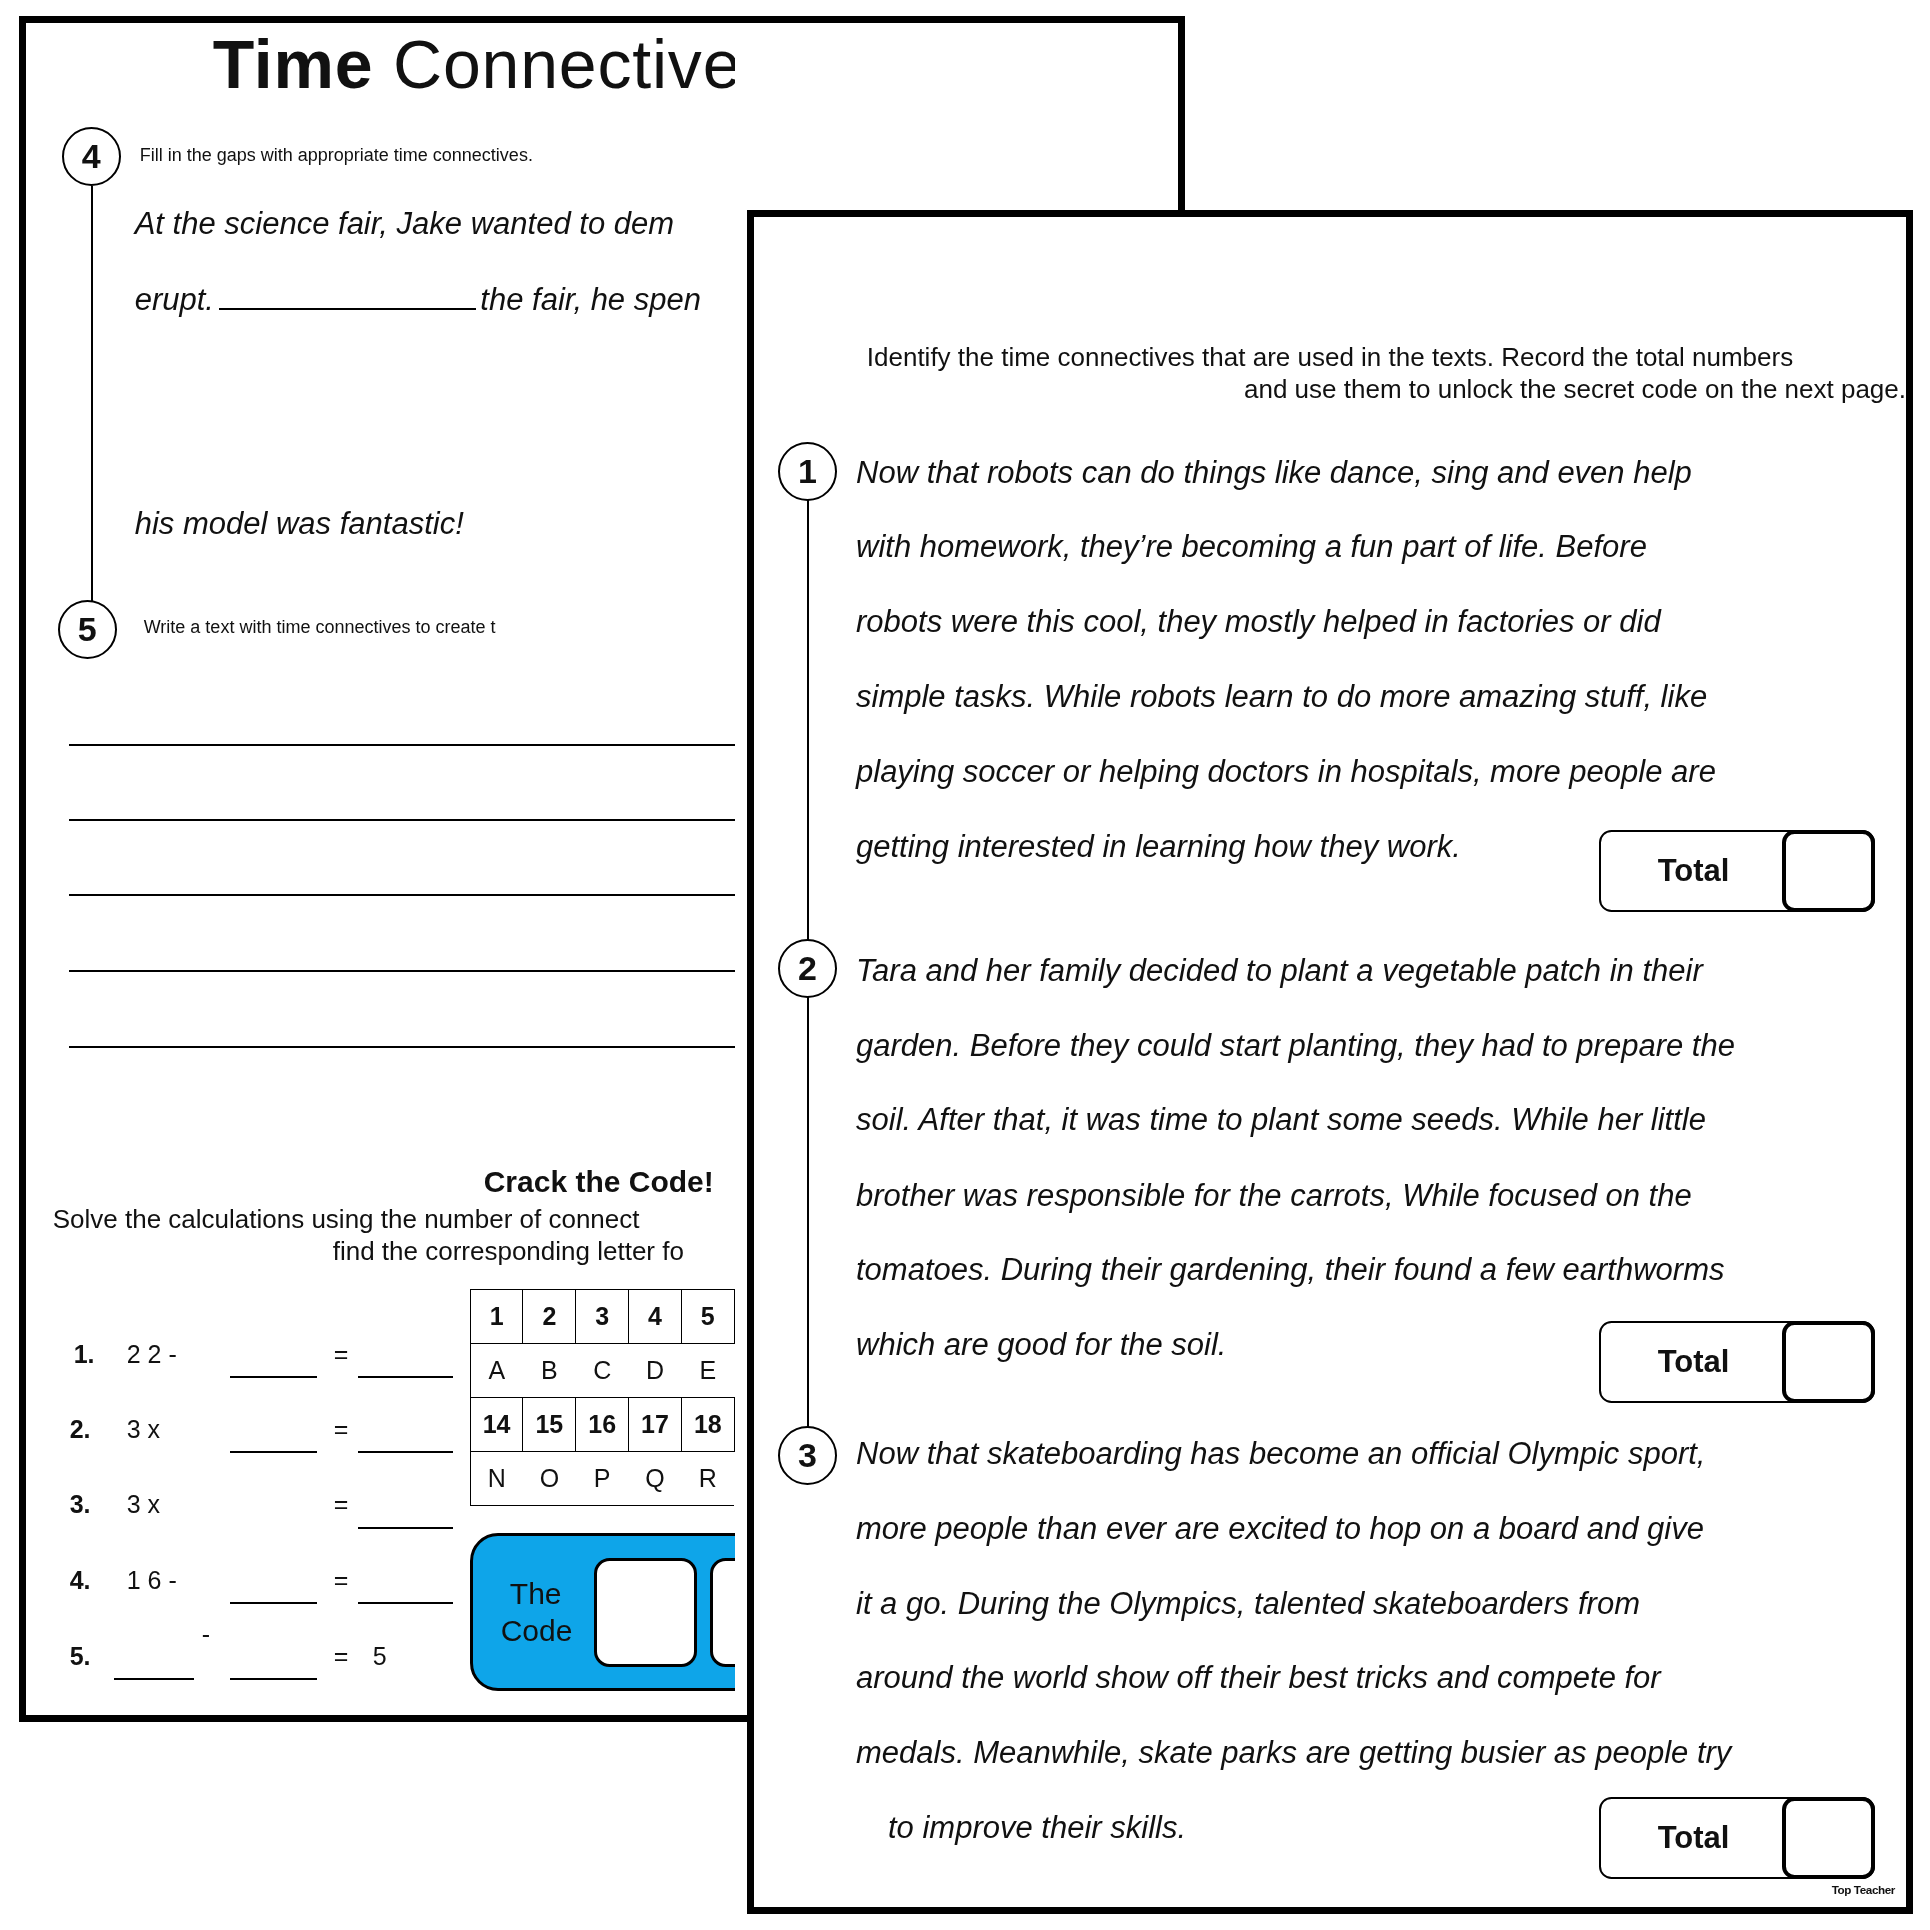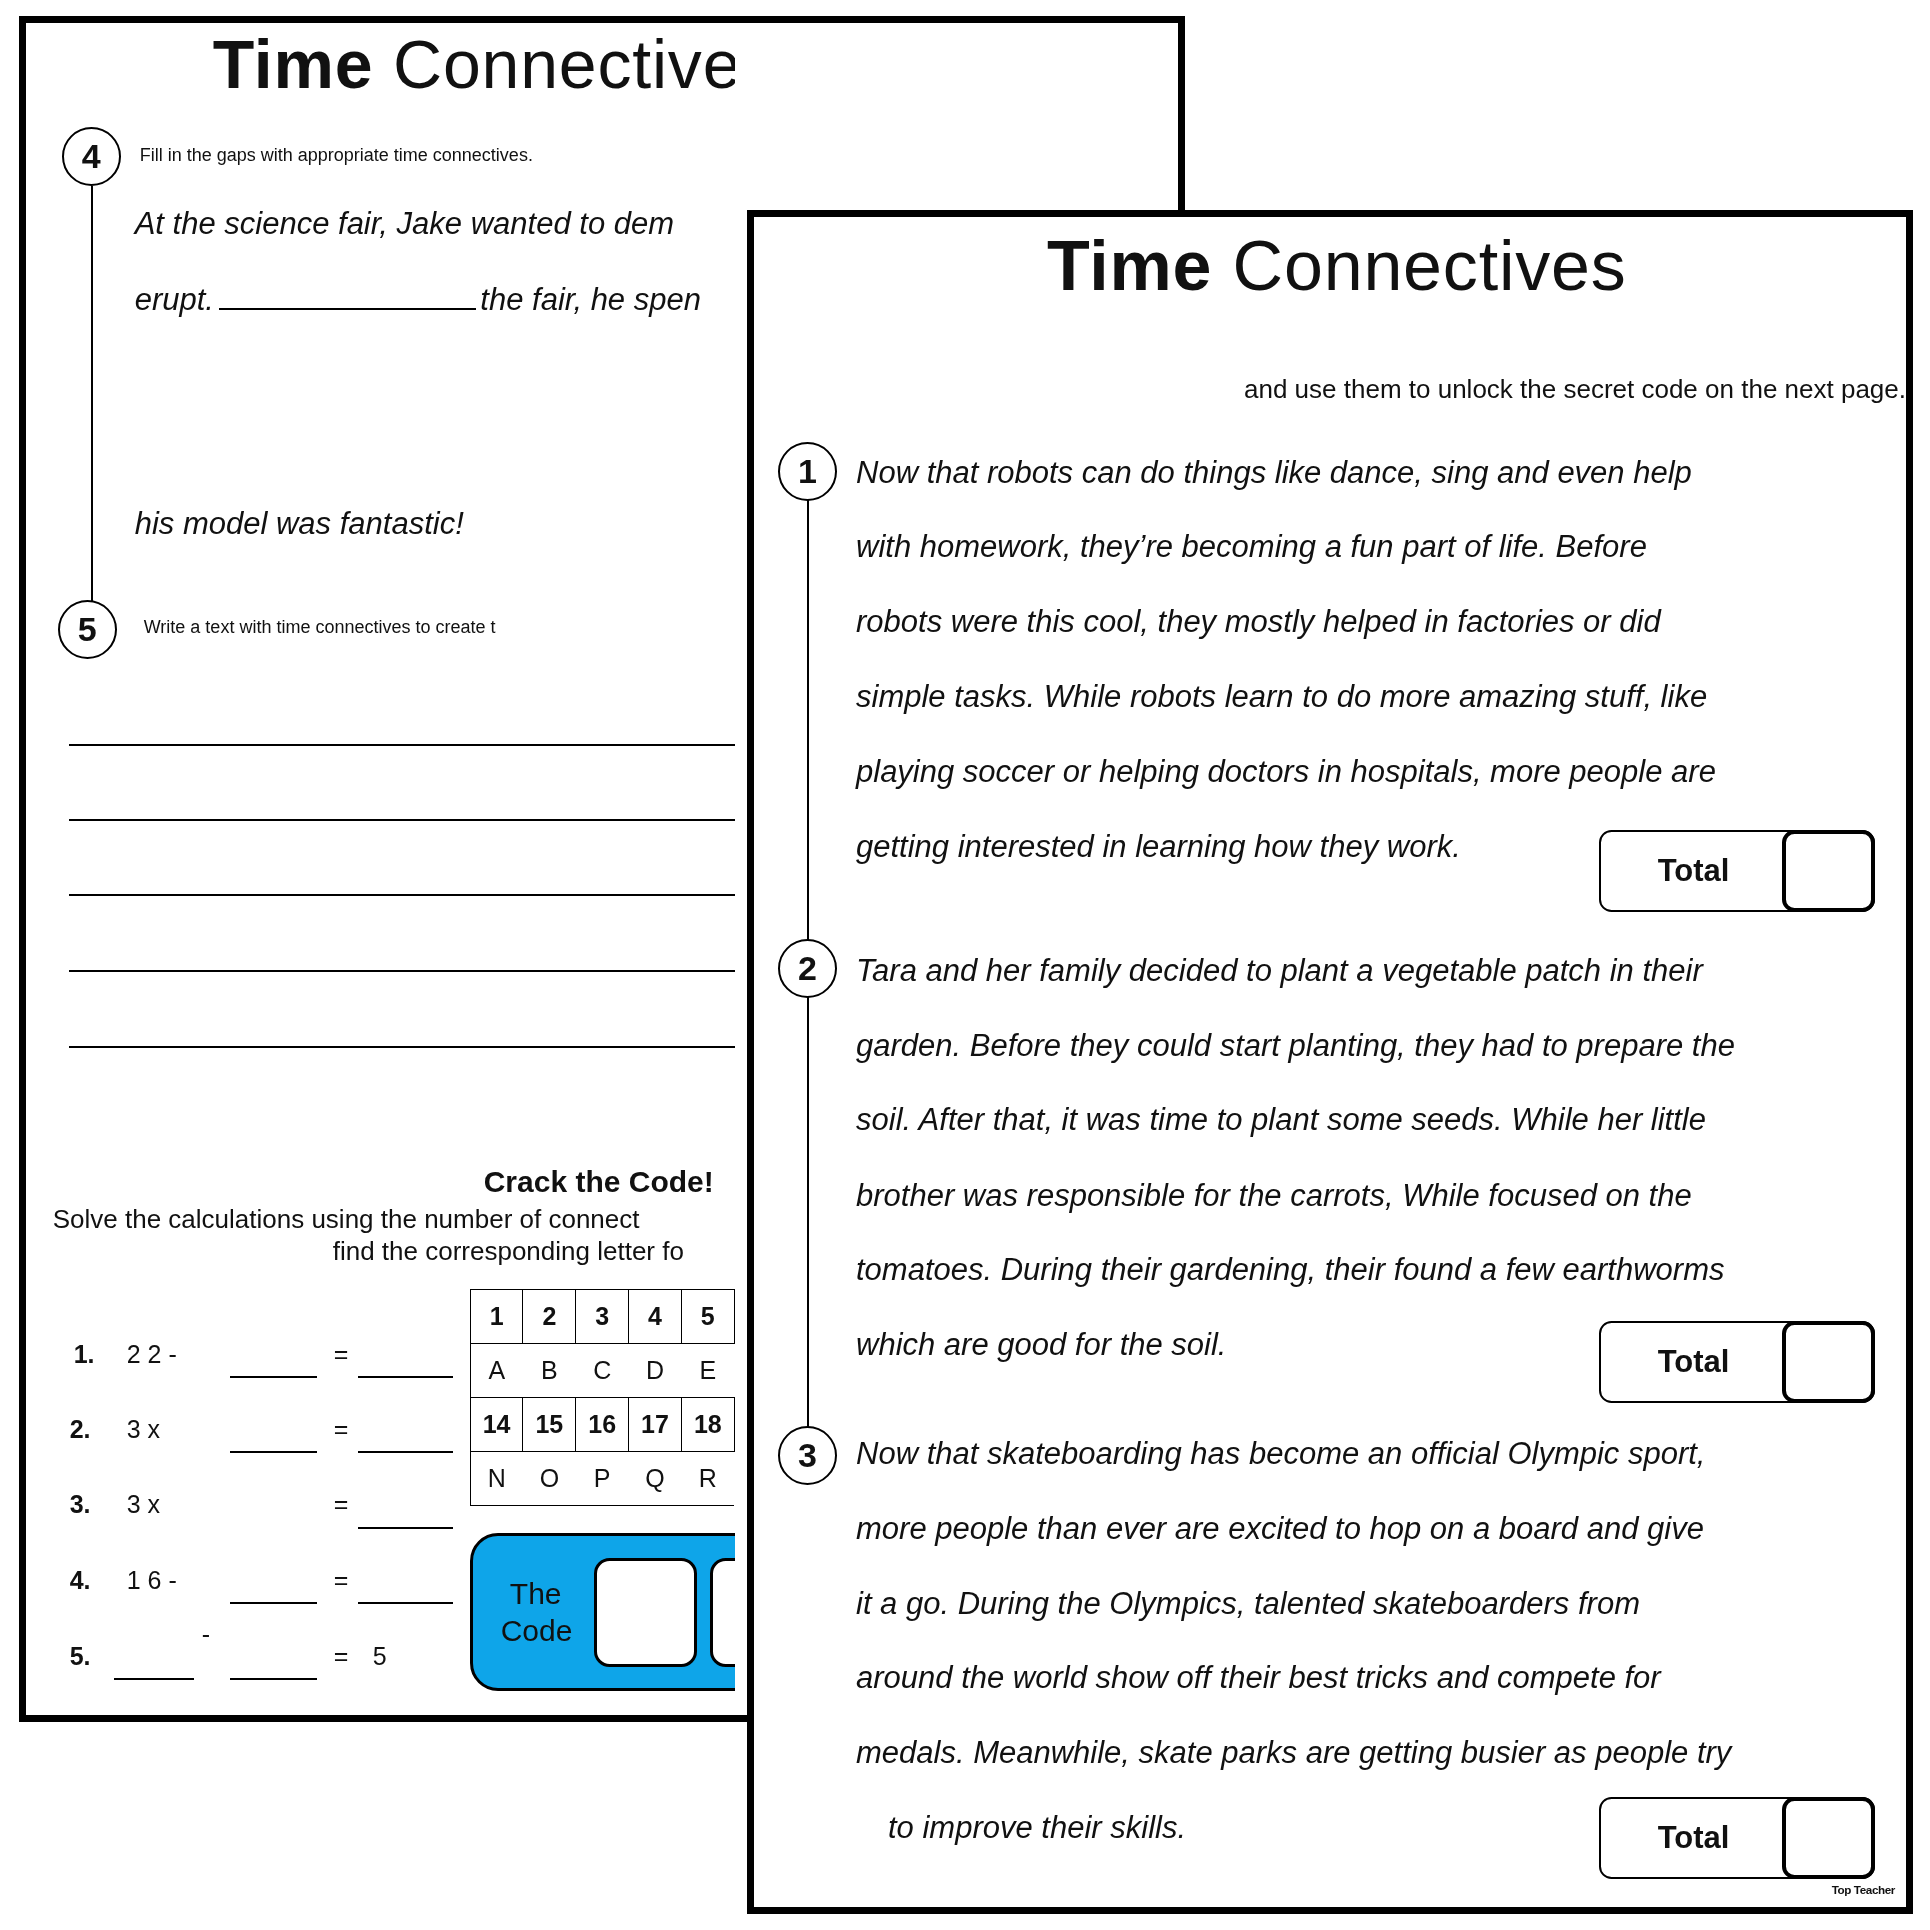--- a/index.html
+++ b/index.html
@@ -149,24 +149,21 @@
         <div>The</div>
         <div>Code</div>
       </div>
       <div class="code-slot" style="left:121px;"></div>
       <div class="code-slot" style="left:237px;"></div>
     </div>
   </div>
 </div>
 
 <div id="front-page" class="page">
-  <div class="title" style="left:293px; top:9.3px; font-size:70px;">
-    <b>Time</b>
-    <span class="light">Connectives</span>
-  </div>
+  <div class="txt" style="left:0; width:1152px; text-align:center; top:127px; font-size:26px;">Identify the time connectives that are used in the texts. Record the total numbers</div>
   <div class="txt" style="left:0; width:1152px; text-align:right; top:159px; font-size:26px;">and use them to unlock the secret code on the next page.</div>
 
   <div class="vline" style="left:53px; top:280px; height:957px;"></div>
 
   <div class="circle" style="left:24px; top:225px;">
     <span>1</span>
   </div>
   <div>
     <div class="txt body40" style="left:102px; top:240px;">Now that robots can do things like dance, sing and even help</div>
     <div class="txt body40" style="left:102px; top:314px;">with homework, they’re becoming a fun part of life. Before</div>

